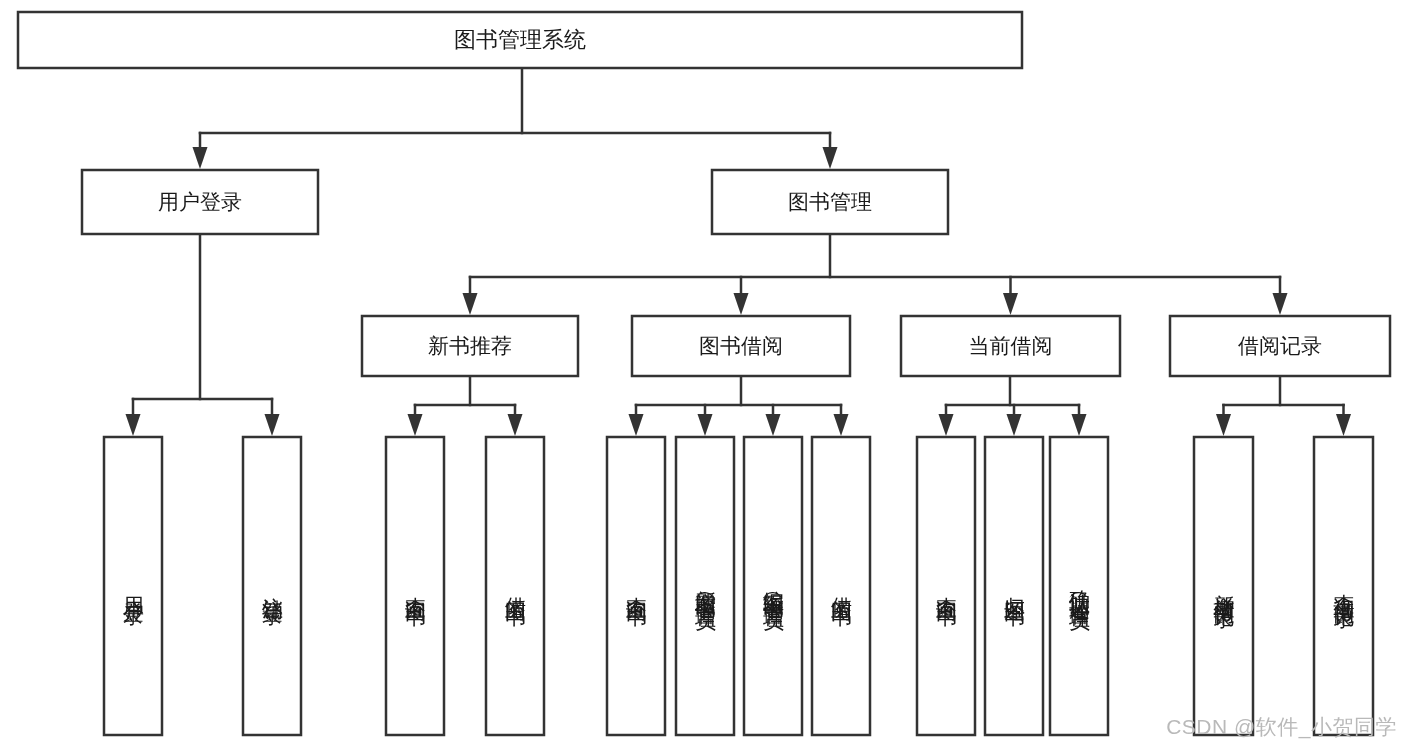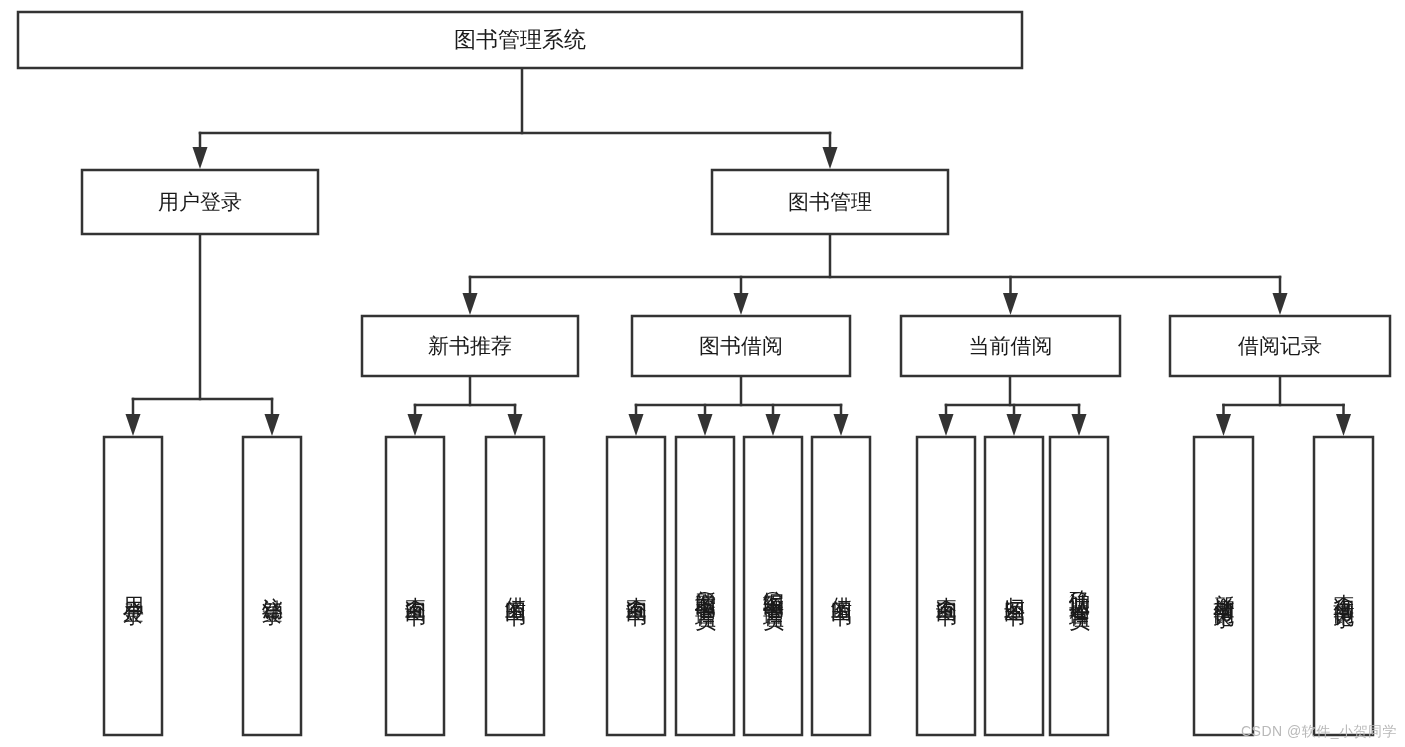--- a/index.html
+++ b/index.html
@@ -68,21 +68,21 @@
     line-height: 1.18;
     letter-spacing: 3px;
     color: #1a1a1a;
     white-space: nowrap;
   }
   .watermark {
     position: absolute;
     right: 8px;
     bottom: 6px;
     font-family: "Liberation Sans", "DejaVu Sans", sans-serif;
-    font-size: 14px;
+    font-size: 21px;
     color: #b9b9b9;
     letter-spacing: 0.5px;
     white-space: nowrap;
   }
 </style>
 </head>
 <body>
 
 <div id="diagram-root">
 

